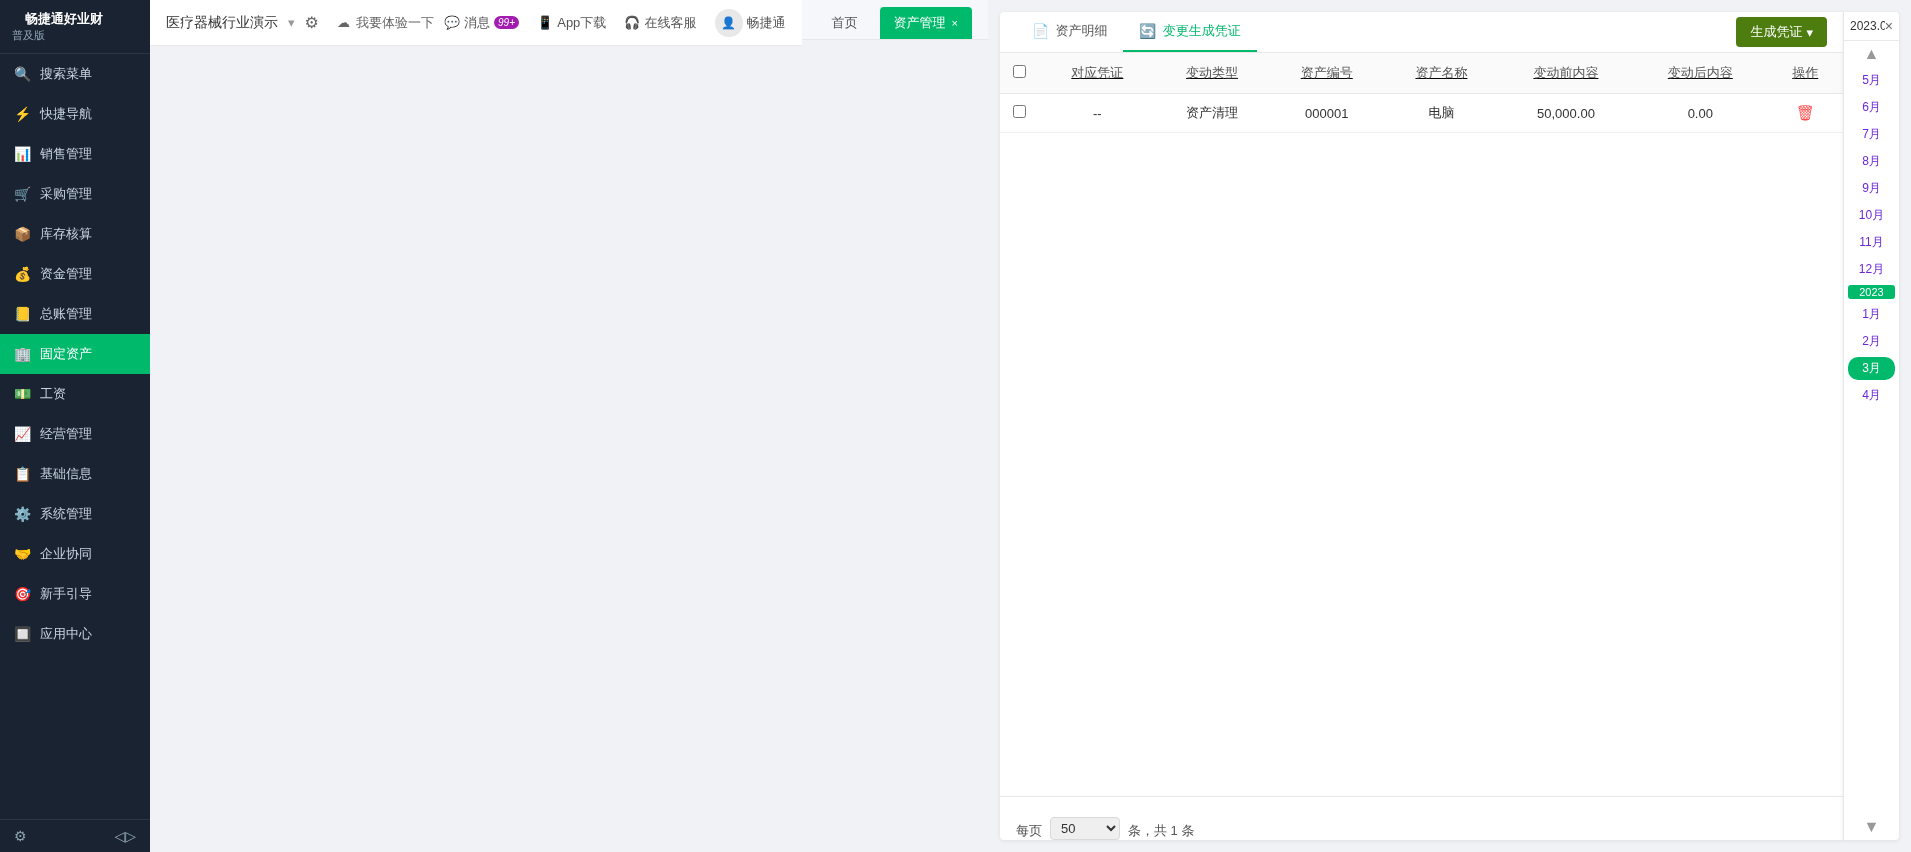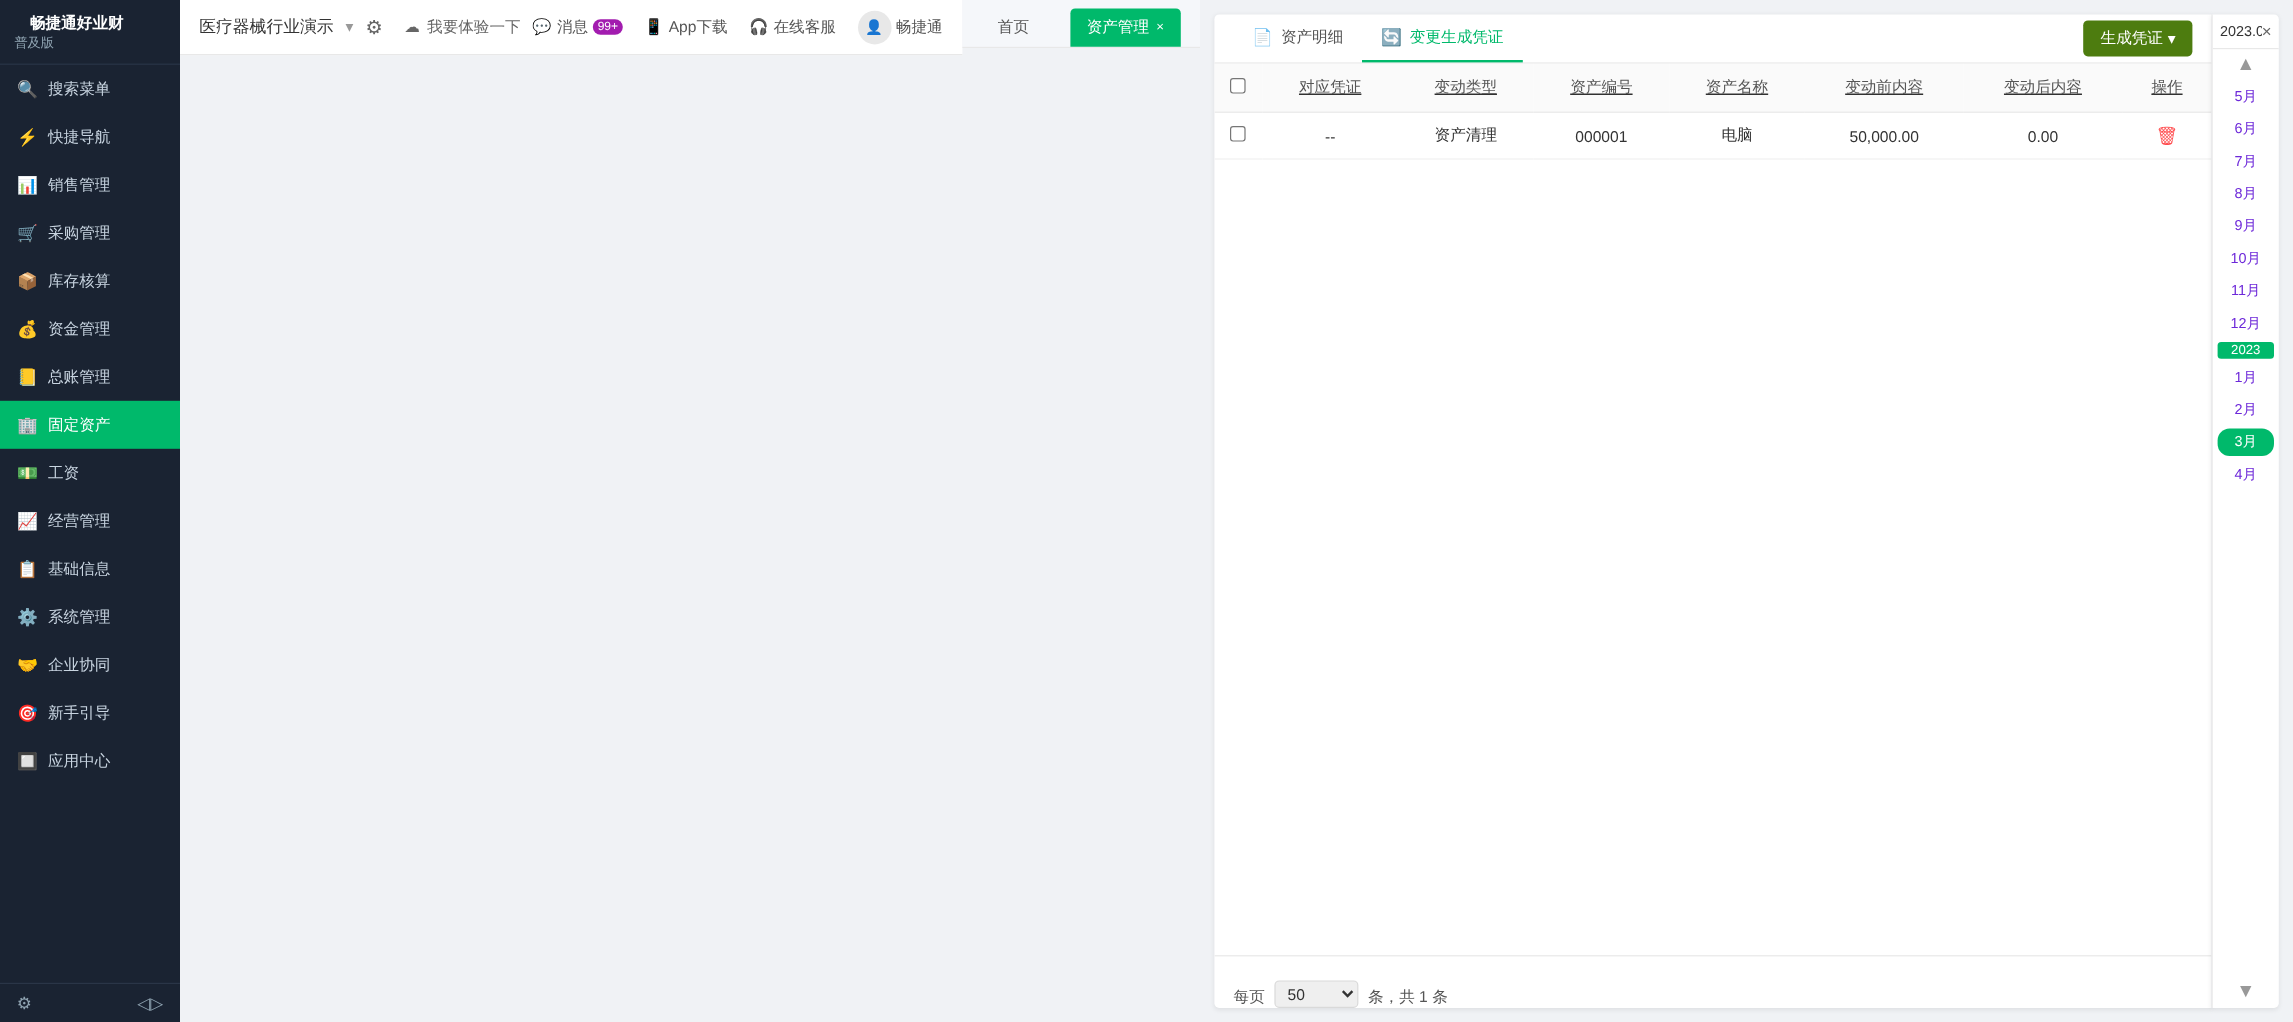--- a/index.html
+++ b/index.html
@@ -24,26 +24,26 @@
     .main { flex: 1; display: flex; flex-direction: row; height: 100%; overflow: hidden; }
 
     
     .topbar { height: 46px; background: #fff; border-bottom: 1px solid #e8e8e8; display: flex; align-items: center; padding: 0 16px; gap: 10px; flex-shrink: 0; }
     .topbar-title { font-size: 14px; color: #333; font-weight: 500; }
     .topbar-dropdown { color: #999; cursor: pointer; }
     .topbar-gear { color: #666; cursor: pointer; font-size: 16px; }
     .topbar-experience { display: flex; align-items: center; gap: 6px; color: #666; font-size: 13px; cursor: pointer; margin-left: 8px; }
     .topbar-right { margin-left: auto; display: flex; align-items: center; gap: 18px; }
     .topbar-right-item { display: flex; align-items: center; gap: 4px; color: #555; cursor: pointer; font-size: 13px; }
-    .badge { background: #a21caf; color: #fff; font-size: 10px; padding: 1px 4px; border-radius: 8px; min-width: 18px; text-align: center; }
+    .badge { background: #a21caf; color: #fff; font-size: 10px; padding: 1px 4px; border-radius: 8px; min-width: 18px; text-align: center; font-style: italic; }
     .topbar-avatar { width: 28px; height: 28px; background: #e8e8e8; border-radius: 50%; display: flex; align-items: center; justify-content: center; color: #666; font-size: 12px; }
     .topbar-username { color: #555; font-size: 13px; }
 
     
-    .tabbar { height: 40px; background: #f5f7fa; border-bottom: 1px solid #e8e8e8; display: flex; align-items: flex-end; padding: 0 16px; gap: 20px; flex-shrink: 0; }
+    .tabbar { height: 40px; background: #f5f7fa; border-bottom: 1px solid #e8e8e8; display: flex; align-items: flex-end; padding: 0 16px; gap: 8px; flex-shrink: 0; }
     .tab { padding: 7px 14px; border-radius: 4px 4px 0 0; font-size: 13px; cursor: pointer; color: #666; background: #e8eaed; display: flex; align-items: center; gap: 6px; }
     .tab.active { background: #00b96b; color: #fff; }
     .tab-close { font-size: 11px; cursor: pointer; }
     .tab-home { background: transparent; color: #555; }
 
     
     .subtabs { display: flex; align-items: center; border-bottom: 1px solid #e8e8e8; padding: 0 16px; gap: 0; flex-shrink: 0; }
     .subtab { display: flex; align-items: center; gap: 6px; padding: 10px 16px; font-size: 13px; color: #555; cursor: pointer; border-bottom: 2px solid transparent; }
     .subtab.active { color: #00b96b; border-bottom: 2px solid #00b96b; }
     .subtab-icon { font-size: 14px; }

